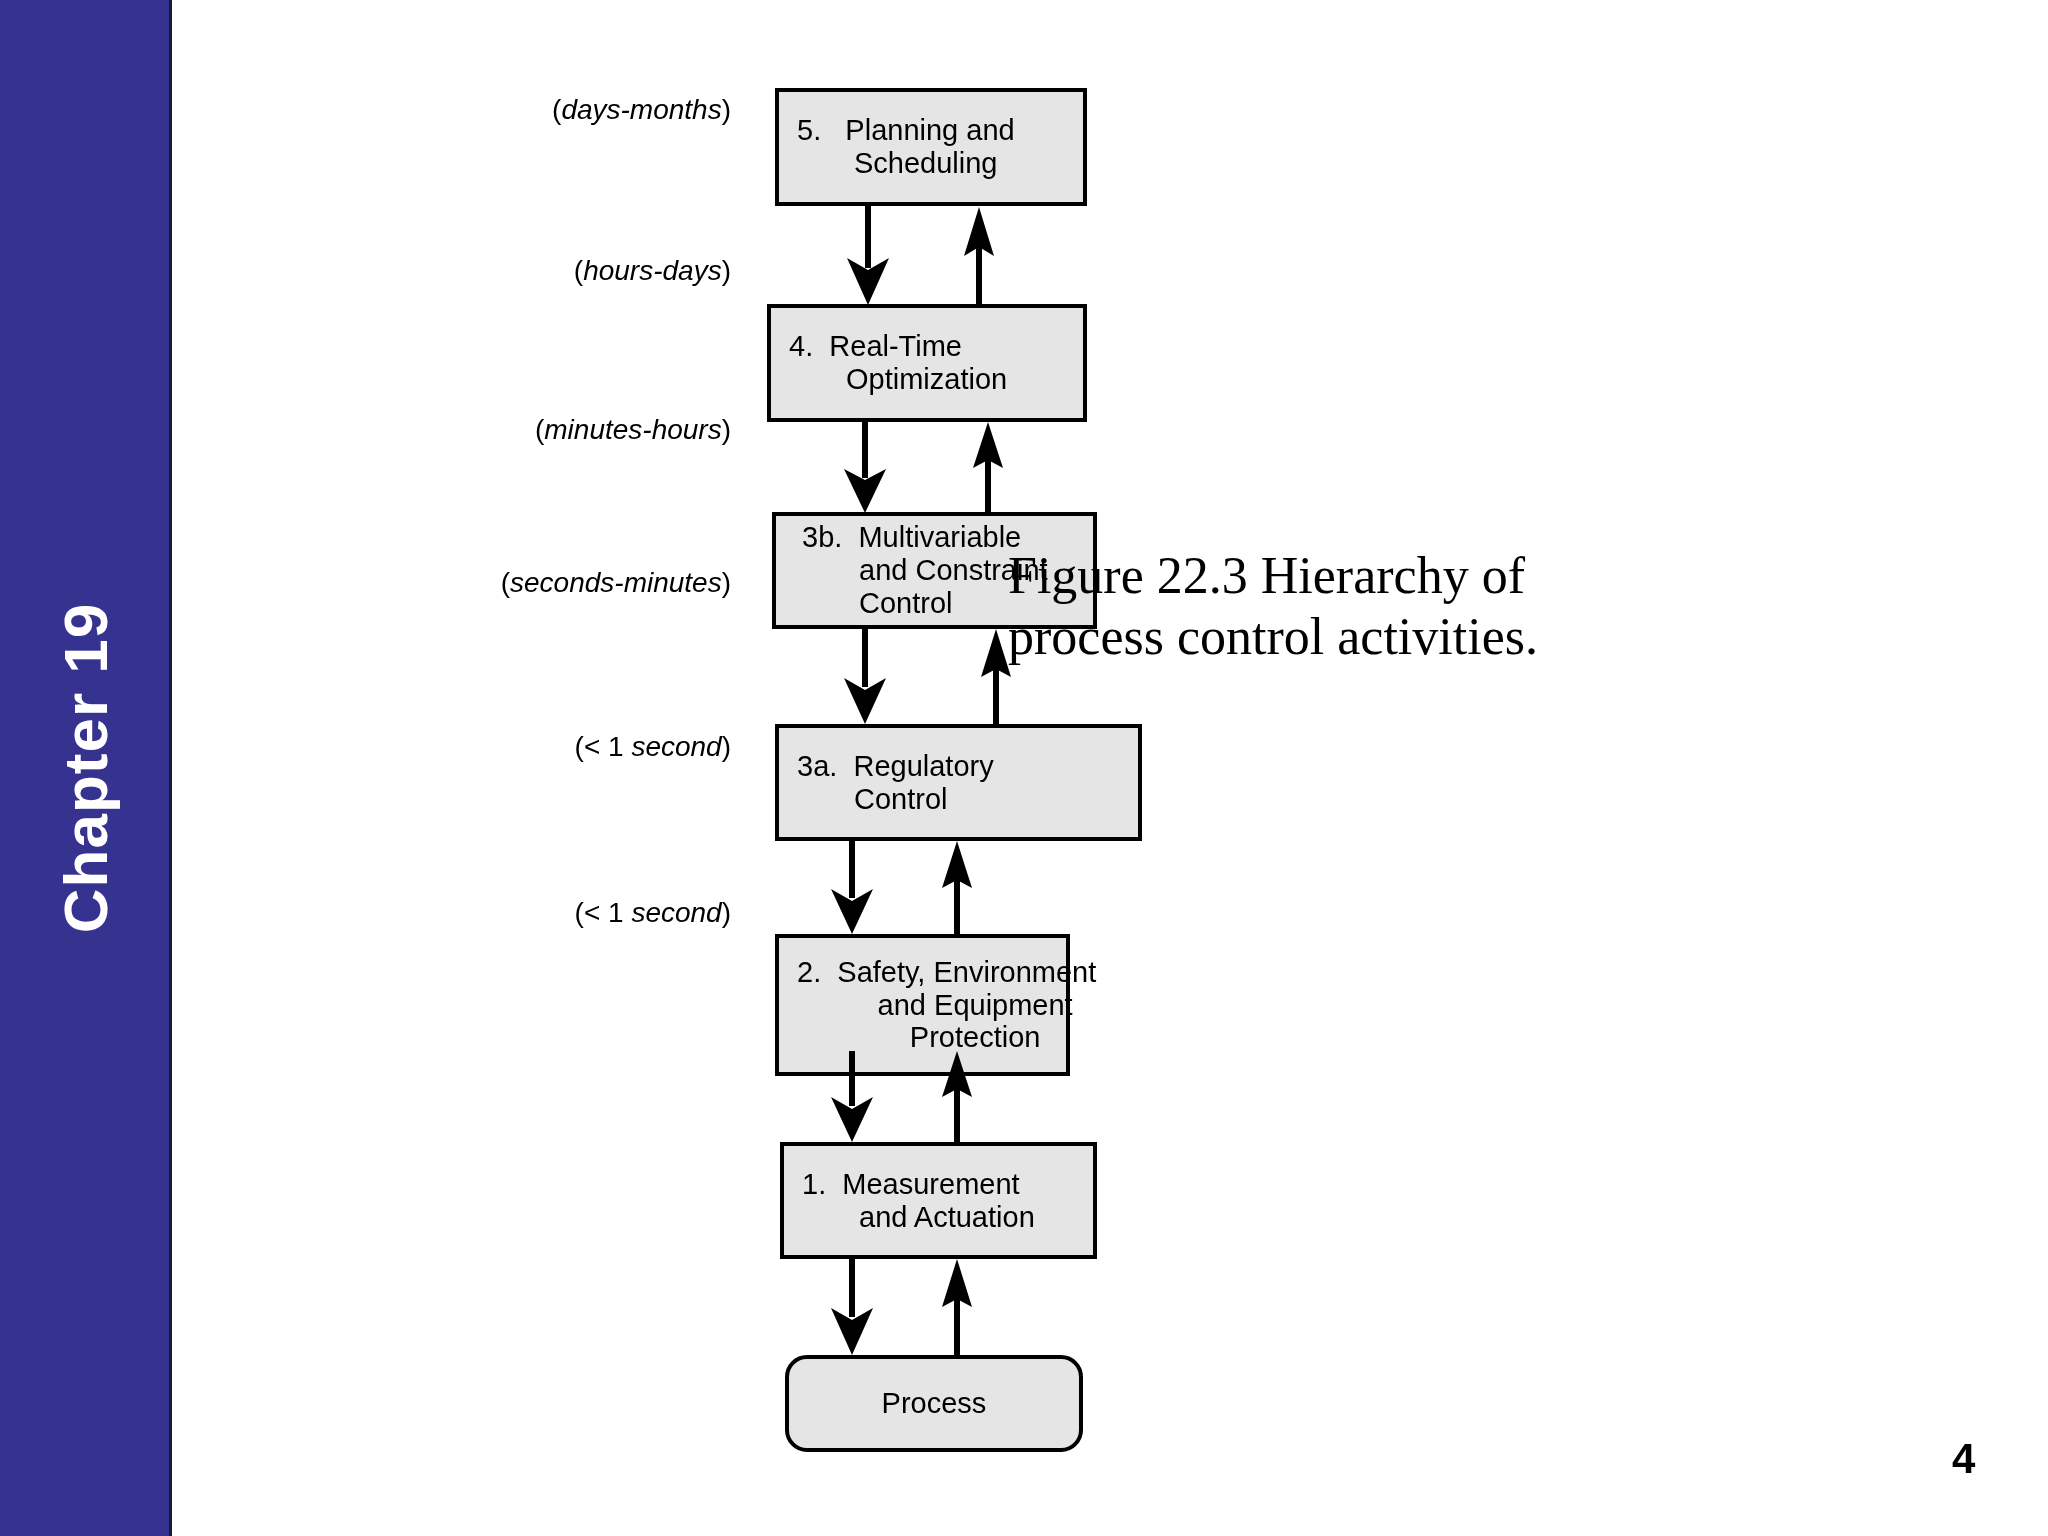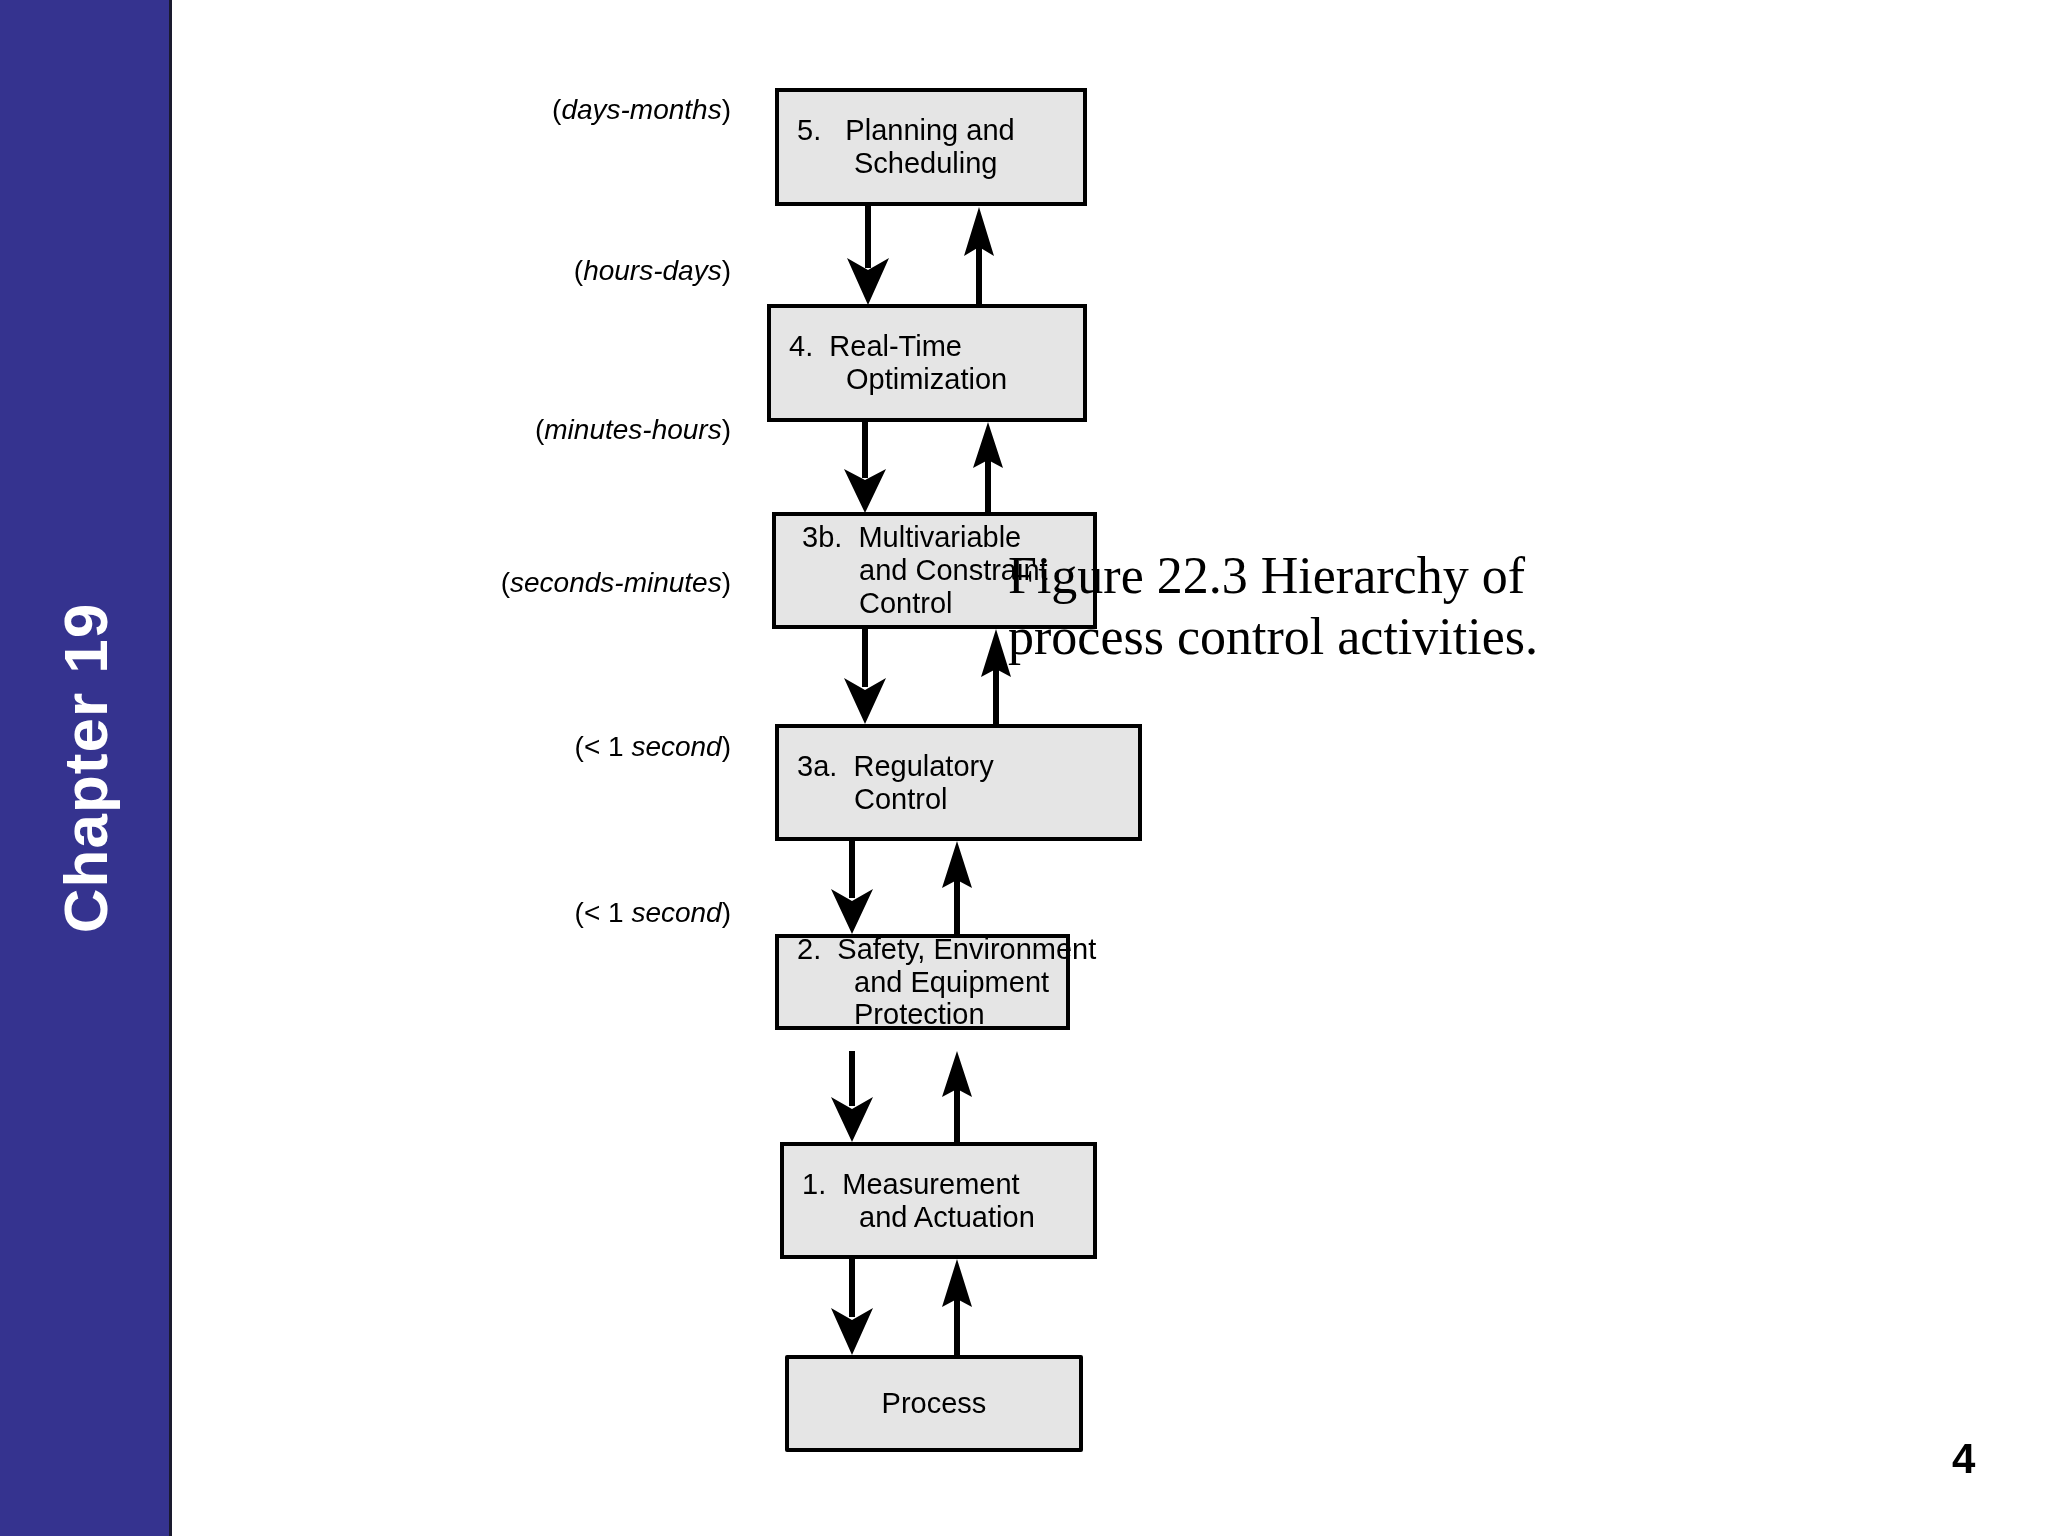--- a/index.html
+++ b/index.html
@@ -64,21 +64,21 @@
     background: #e5e5e5;
     box-sizing: border-box;
     font-family: "Liberation Sans", sans-serif;
     font-size: 29px;
     line-height: 1.13;
     color: #000000;
     display: flex;
     align-items: center;
     white-space: nowrap;
   }
-  .node-box.rounded { border-radius: 2px; }
+  .node-box.rounded { border-radius: 22px; }
   .node-inner {
     display: block;
     padding-left: 18px;
   }
   .node-inner .ln { display: block; }
   .node-inner .ln.indented { padding-left: 57px; }
   .node-box.centered { justify-content: center; }
   .node-box.centered .node-inner { padding-left: 0; }
 
   .period-label {
@@ -192,21 +192,21 @@
       </span>
     </div>
 
     <svg class="arrow-svg" style="left:595px; top:841px;" width="330" height="94" viewBox="0 0 330 94">
       <line x1="85" y1="0" x2="85" y2="57" stroke="#000" stroke-width="6"></line>
       <path d="M 85 93 L 64 48 L 85 60 L 106 48 Z" fill="#000"></path>
       <line x1="190" y1="94" x2="190" y2="35" stroke="#000" stroke-width="6"></line>
       <path d="M 190 0 L 175 47 L 190 39 L 205 47 Z" fill="#000"></path>
     </svg>
 
-    <div class="node-box" style="left:603px; top:934px; width:295px; height:96px;">
+    <div class="node-box" style="left:603px; top:934px; width:295px; height:142px;text-align:center;">
       <span class="node-inner">
         <span class="ln"><span>2.</span>&nbsp;&nbsp;<span>Safety, Environment</span></span>
         <span class="ln indented">and Equipment</span>
         <span class="ln indented">Protection</span>
       </span>
     </div>
 
     <svg class="arrow-svg" style="left:595px; top:1051px;" width="330" height="92" viewBox="0 0 330 92">
       <line x1="85" y1="0" x2="85" y2="55" stroke="#000" stroke-width="6"></line>
       <path d="M 85 91 L 64 46 L 85 58 L 106 46 Z" fill="#000"></path>

